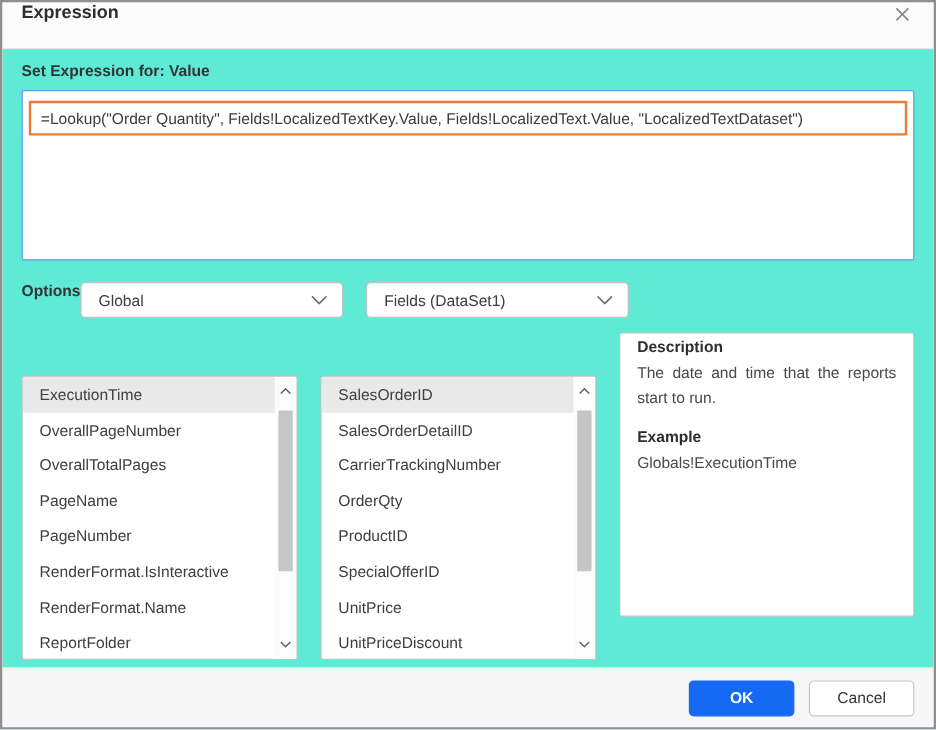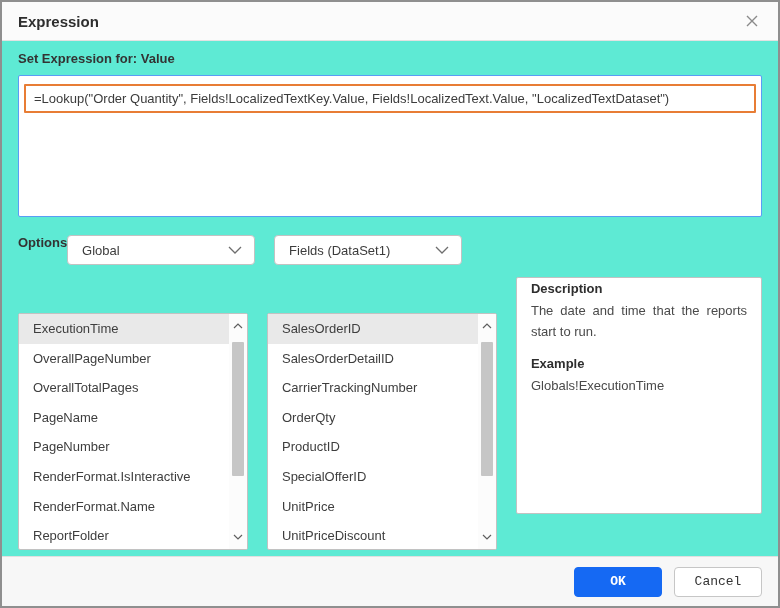--- a/index.html
+++ b/index.html
@@ -9,21 +9,21 @@
     border:2px solid #8f8f8f;
     background:#fff;
     display:flex; flex-direction:column;
     overflow:hidden;
   }
   
   .titlebar {
     height:39px; flex:0 0 39px;
     background:#fbfbfb;
     border-bottom:1px solid #e2e2e2;
-    display:flex; align-items:center; justify-content:space-between;
+    display:flex; justify-content:space-between;
     padding:0 16px;
   }
   .title { font-size:15px; font-weight:bold; color:#2e2e2e; }
   .close-btn { width:20px; height:20px; display:flex; align-items:center; justify-content:center; cursor:pointer; }
 
   
   .content { flex:1 1 auto; padding:10px 16px 0 16px; background:#5eead4; }
   .section-label { font-size:13px; font-weight:bold; color:#333; margin-bottom:9px; }
 
   .expr-box {
@@ -35,21 +35,21 @@
   .expr-highlight {
     border:2px solid #e87d35; border-radius:1px;
     padding:5px 8px;
     white-space:nowrap; overflow:hidden;
   }
 
   .selects-row { display:flex; gap:19px; margin-top:18px; }
   .select-col { display:flex; flex-direction:row; }
   .select-label { font-size:13px; font-weight:bold; color:#333; margin-bottom:8px; }
   .dropdown {
-    width:188px; height:30px;
+    width:219px; height:30px;
     border:1px solid #c2c2c2; border-radius:4px;
     background:#fff;
     display:flex; align-items:center; justify-content:space-between;
     padding:0 12px 0 14px;
     font-size:13px; color:#3c3c3c; cursor:pointer;
   }
 
   .panels-row { display:flex; gap:19px; margin-top:12px; }
   .listbox {
     position:relative;
@@ -89,21 +89,20 @@
     flex:0 0 50px;
     background:#f7f7f7; border-top:1px solid #e0e0e0;
     display:flex; align-items:center; justify-content:flex-end;
     gap:12px; padding:0 16px;
   }
   .btn {
     height:30px; min-width:88px;
     border-radius:4px; font-size:13px;
     display:flex; align-items:center; justify-content:center;
     cursor:pointer;
-    font-family:Liberation Mono, monospace;
   }
   .btn-ok { background:#1569f3; color:#fff; border:1px solid #1569f3; font-weight:bold; }
   .btn-cancel { background:#fff; color:#333; border:1px solid #c6c6c6; }
 </style>
 </head>
 <body>
 
 <div class="dialog">
 
   <div class="titlebar">

